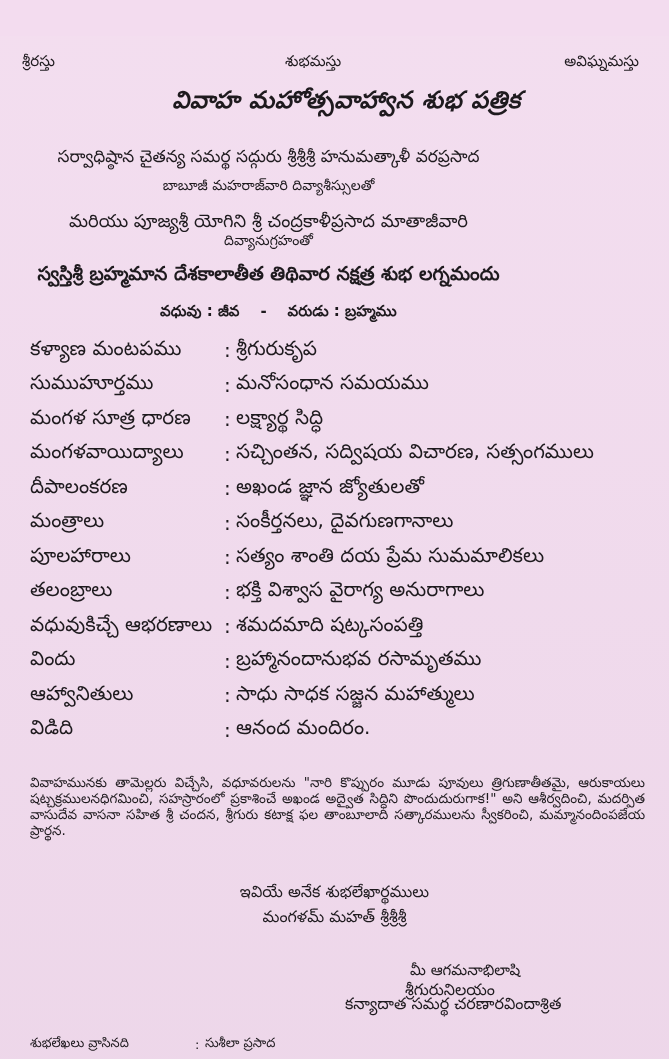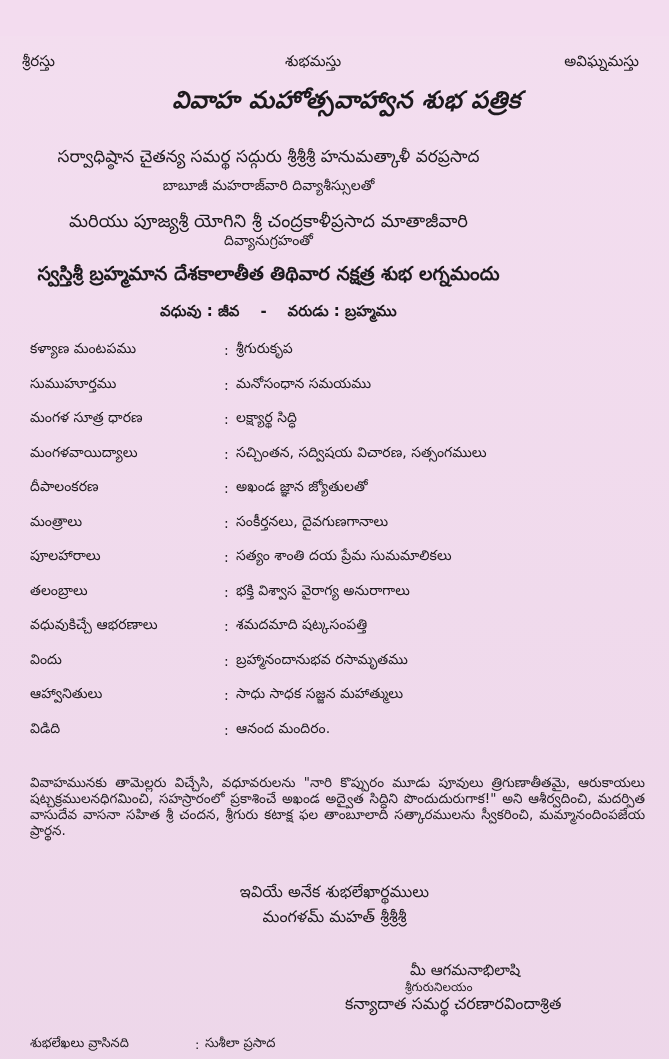--- a/index.html
+++ b/index.html
@@ -68,21 +68,21 @@
     .details {
       position: absolute;
       top: 297px;
       left: 30px;
       width: 620px;
     }
     .row {
       display: flex;
       height: 34.5px;
       align-items: center;
-      font-size: 14px;
+      font-size: 20px;
     }
     .row .lbl { width: 194px; white-space: nowrap; }
     .row .sep { width: 12px; }
     .row .val { white-space: nowrap; }
     .para {
       position: absolute;
       top: 738px;
       left: 30px;
       width: 615px;
       font-size: 13.5px;
@@ -97,21 +97,21 @@
     }
     .c1 { top: 846px; }
     .c2 { top: 871px; }
     .sig {
       position: absolute;
       font-size: 15px;
       white-space: nowrap;
     }
     .s1 { top: 925px; left: 410px; }
     .s2 { top: 958px; left: 345px; font-size: 16px; }
-    .s3 { top: 944px; left: 405px; font-size: 12px; }
+    .s3 { top: 944px; left: 405px; font-size: 16px; }
     .credits {
       position: absolute;
       top: 995px;
       left: 30px;
       font-size: 13px;
     }
     .credits .crow {
       display: flex;
       height: 26px;
       align-items: center;

